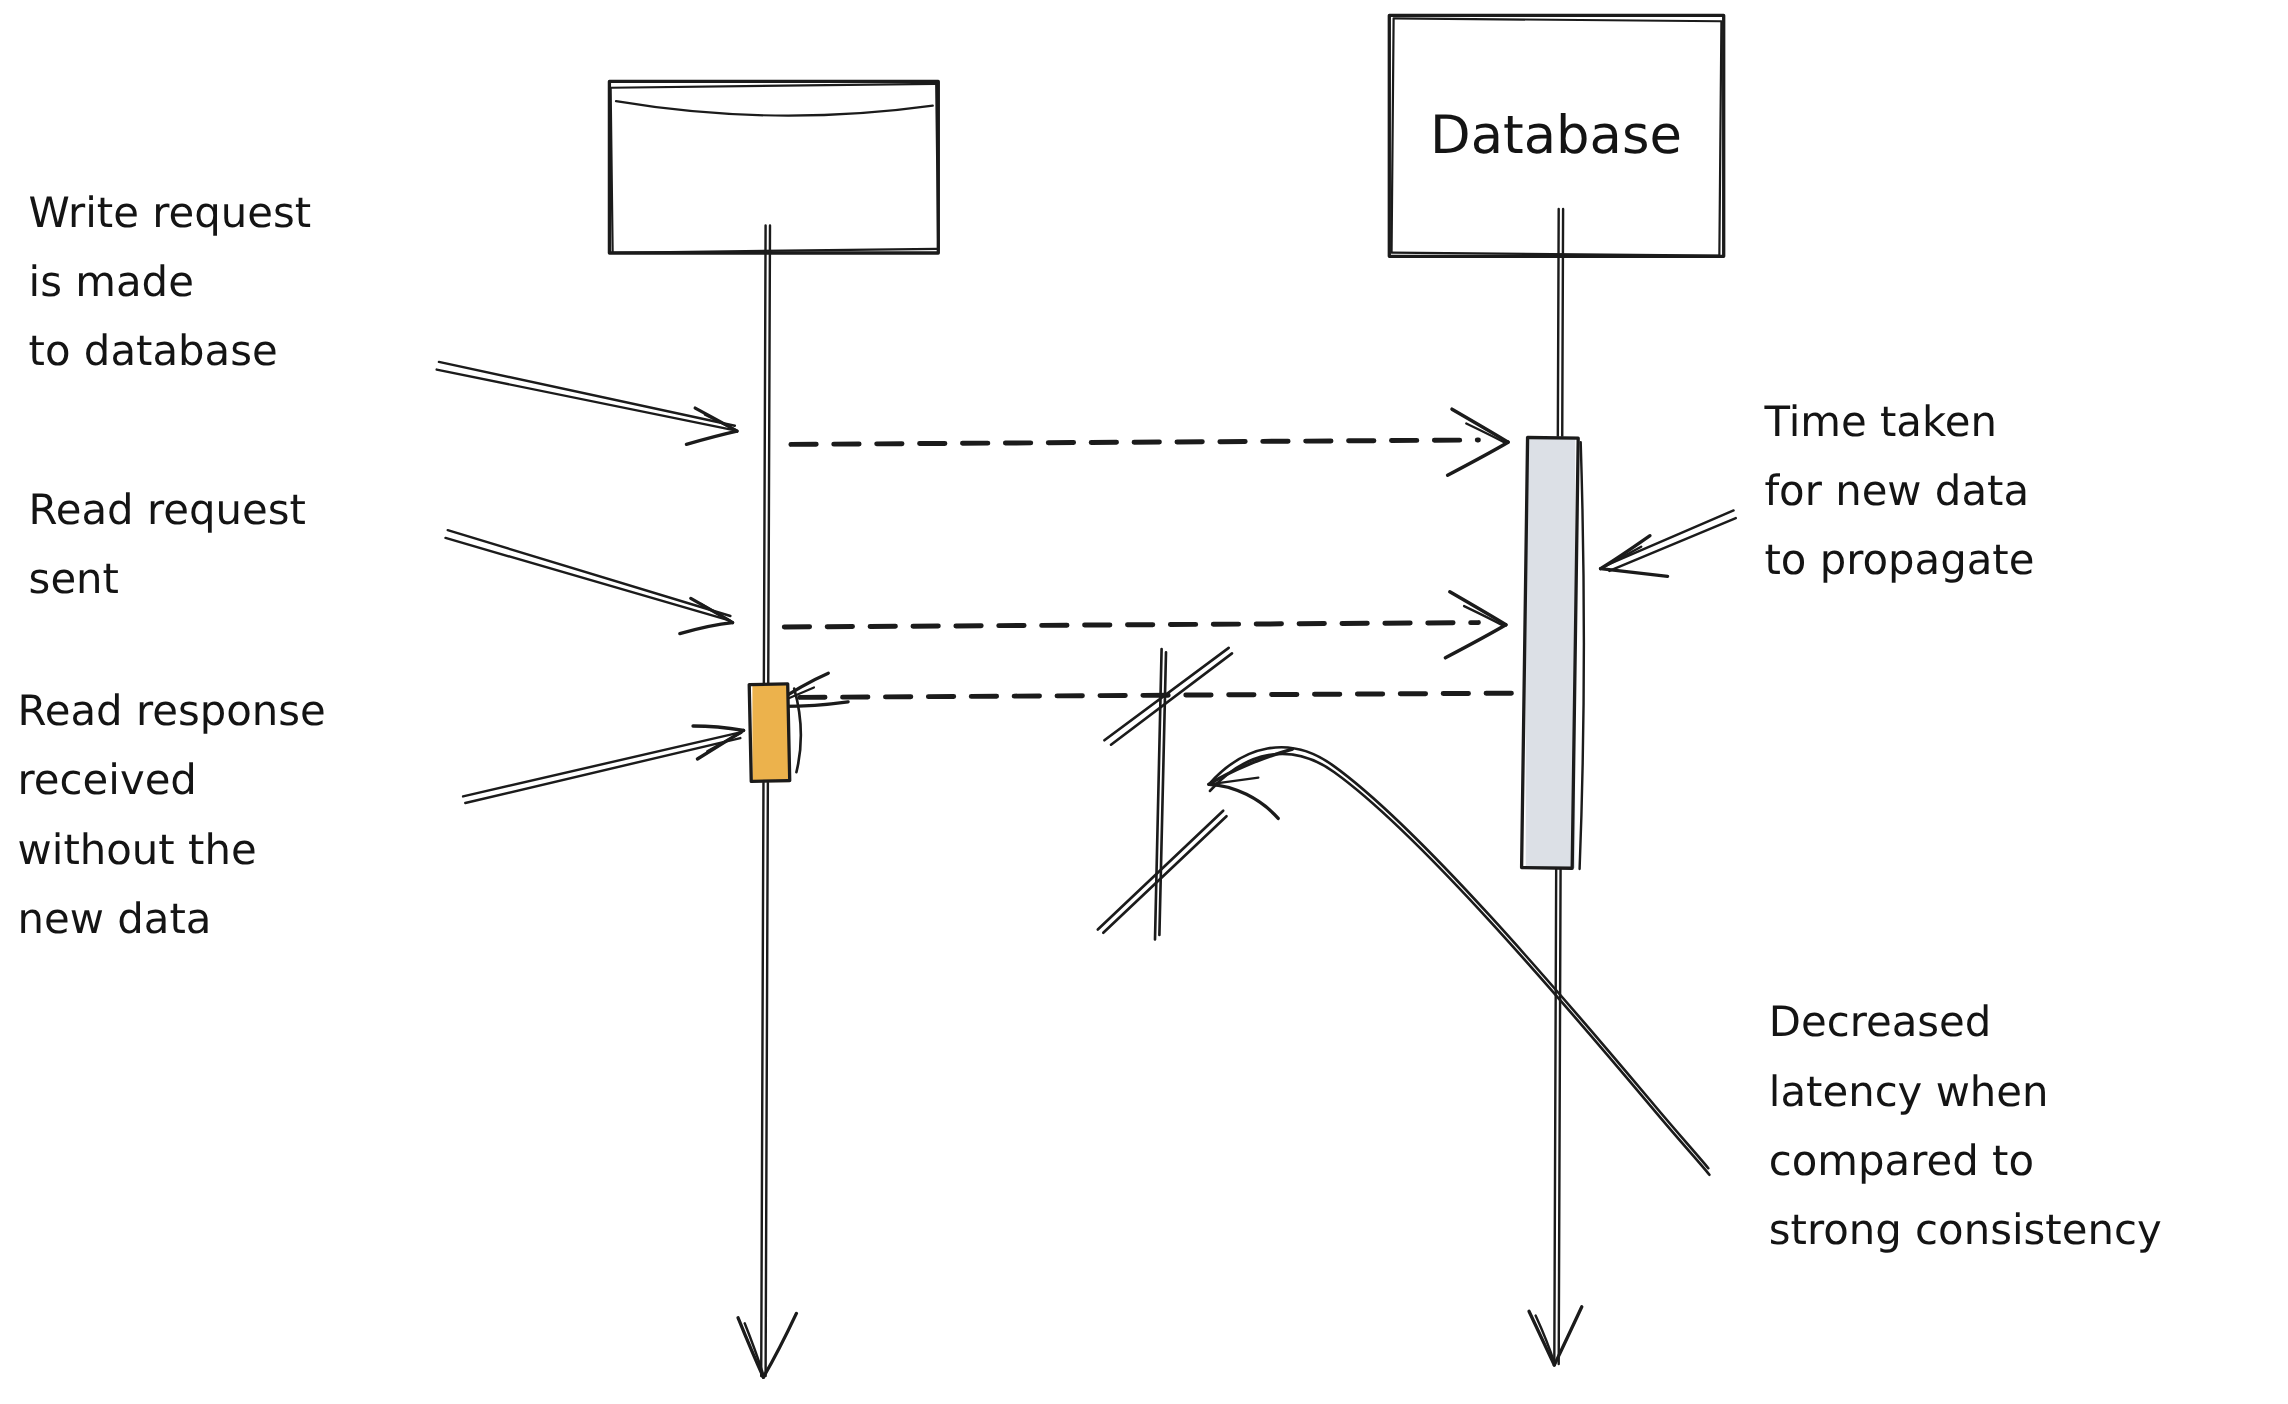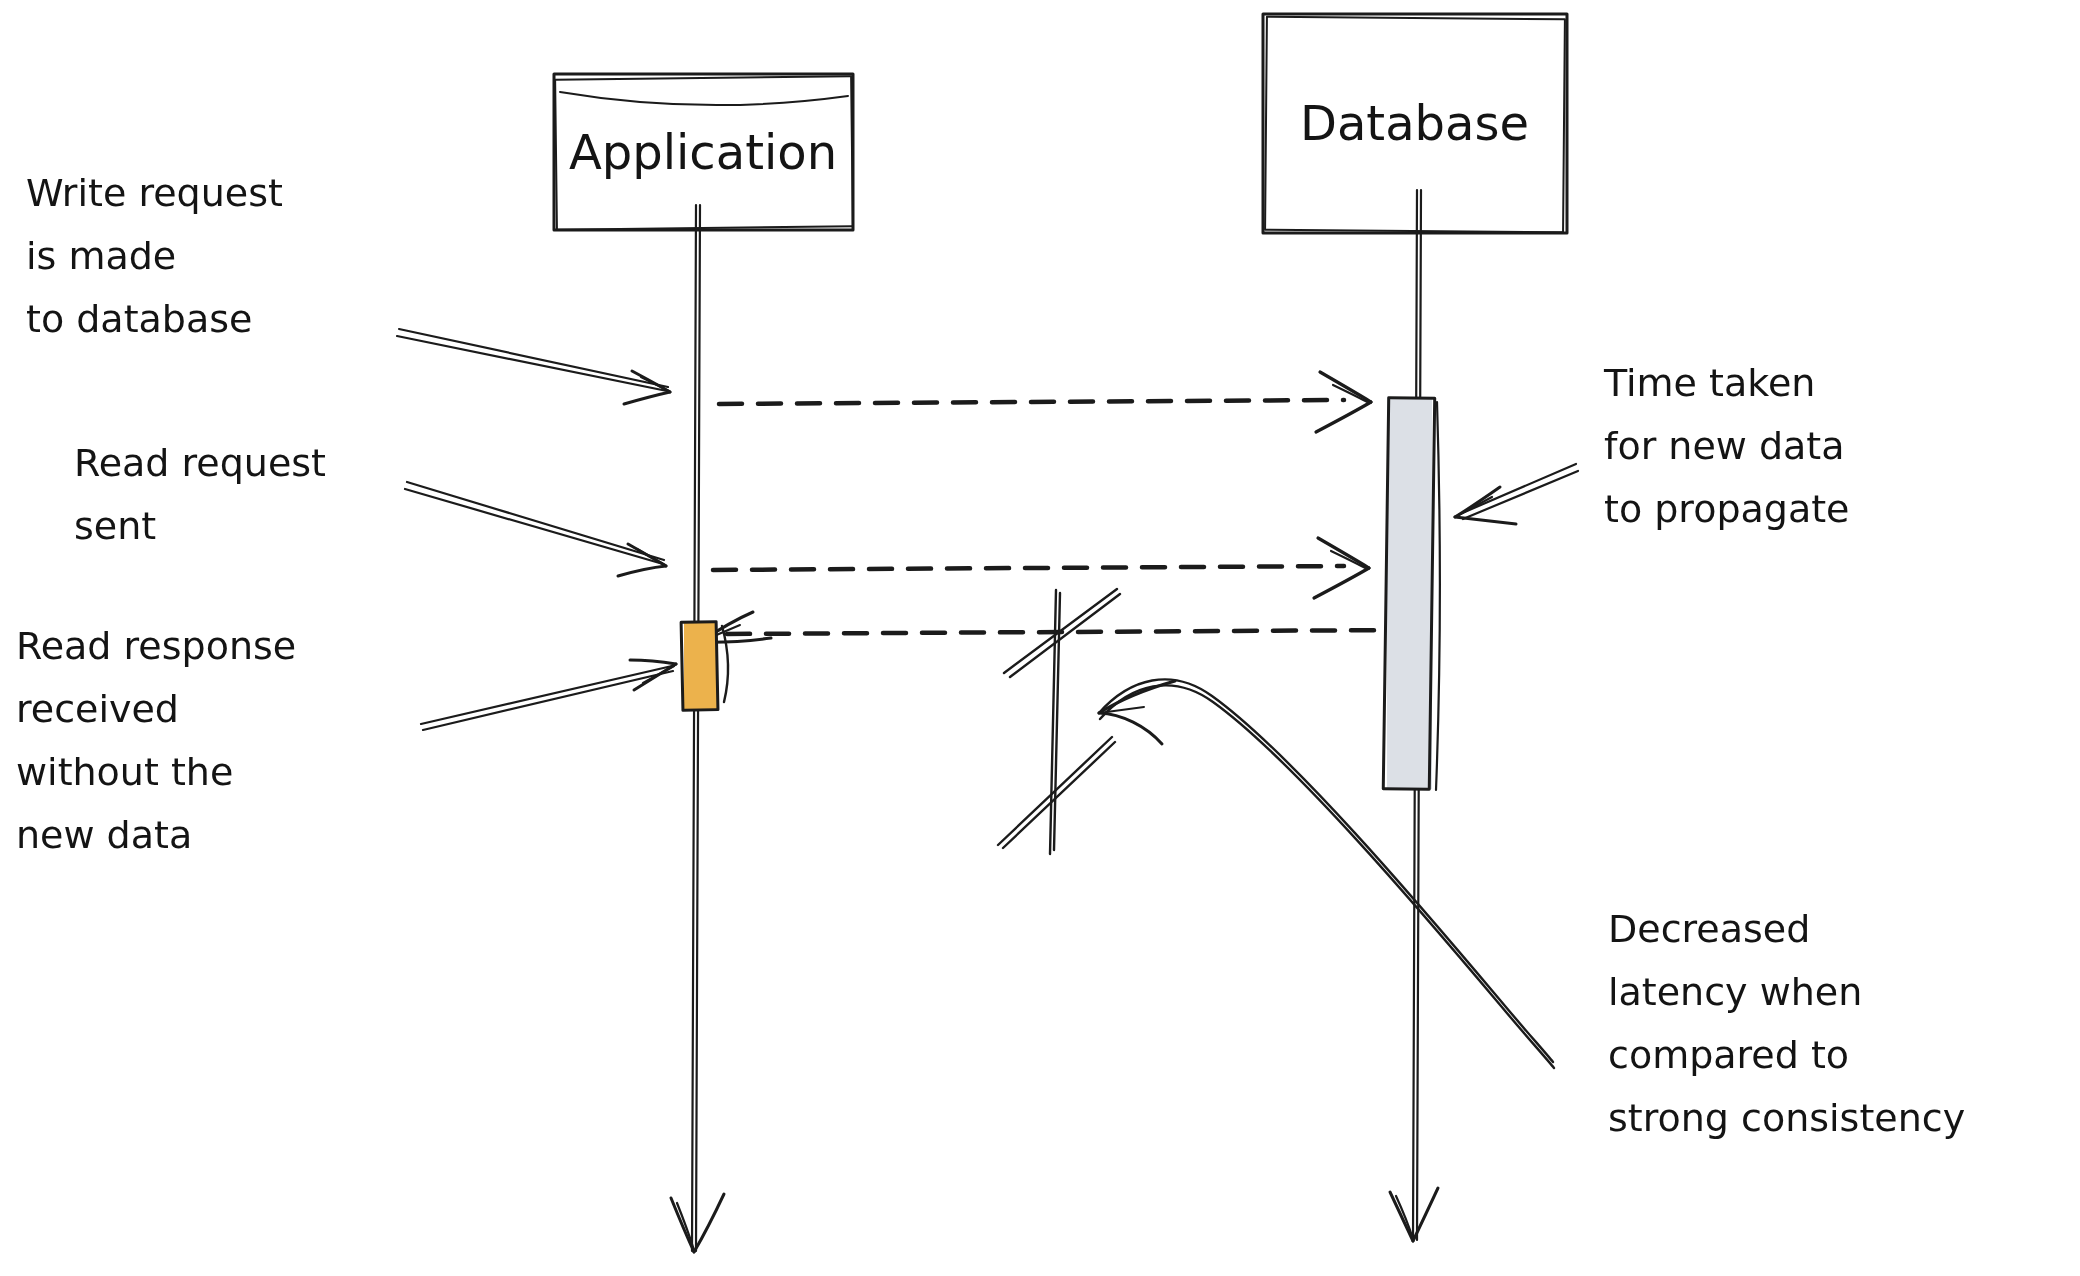--- a/index.html
+++ b/index.html
@@ -129,29 +129,28 @@
       <g stroke-width="2.4">
         <path d="M 1099,713 C 1130,678 1172,667 1212,696 C 1290,752 1420,905 1500,1000 C 1525,1030 1545,1052 1553,1062"></path>
         <path d="M 1100,719 C 1131,684 1173,673 1213,702 C 1291,758 1421,911 1501,1006 C 1526,1036 1546,1058 1554,1068"></path>
         <path d="M 1099,713 C 1120,700 1150,688 1175,681" stroke-width="3"></path>
         <path d="M 1099,713 C 1122,714 1146,726 1162,744" stroke-width="3"></path>
         <path d="M 1099,713 L 1144,707" stroke-width="2"></path>
       </g>
     </g>
   </svg>
 
-  <div class="box-label" style="left:553px;top:73px;width:300px;height:157px;">Application</div>
 
   <div class="box-label" style="left:1262px;top:13px;width:305px;height:220px;text-align:center;">Database</div>
 
   <div class="ann" style="left:26px;top:162px;">Write request
 is made
 to database</div>
 
-  <div class="ann" style="left:26px;top:432px;margin-left:48px;">Read request
+  <div class="ann" style="left:26px;top:432px;">Read request
 sent</div>
 
   <div class="ann" style="left:16px;top:615px;">Read response
 received
 without the
 new data</div>
 
   <div class="ann" style="left:1604px;top:352px;">Time taken
 for new data
 to propagate</div>

